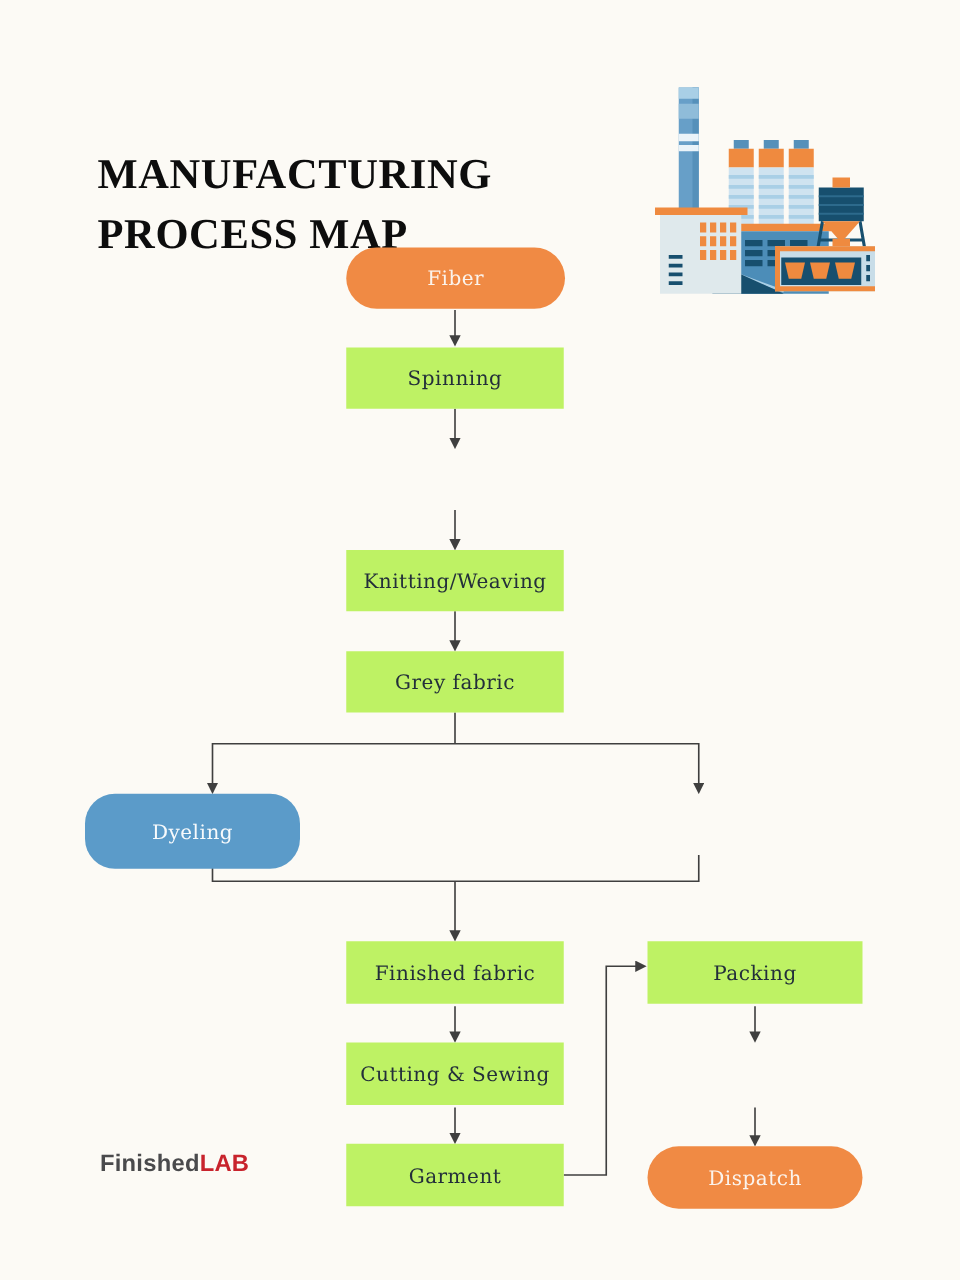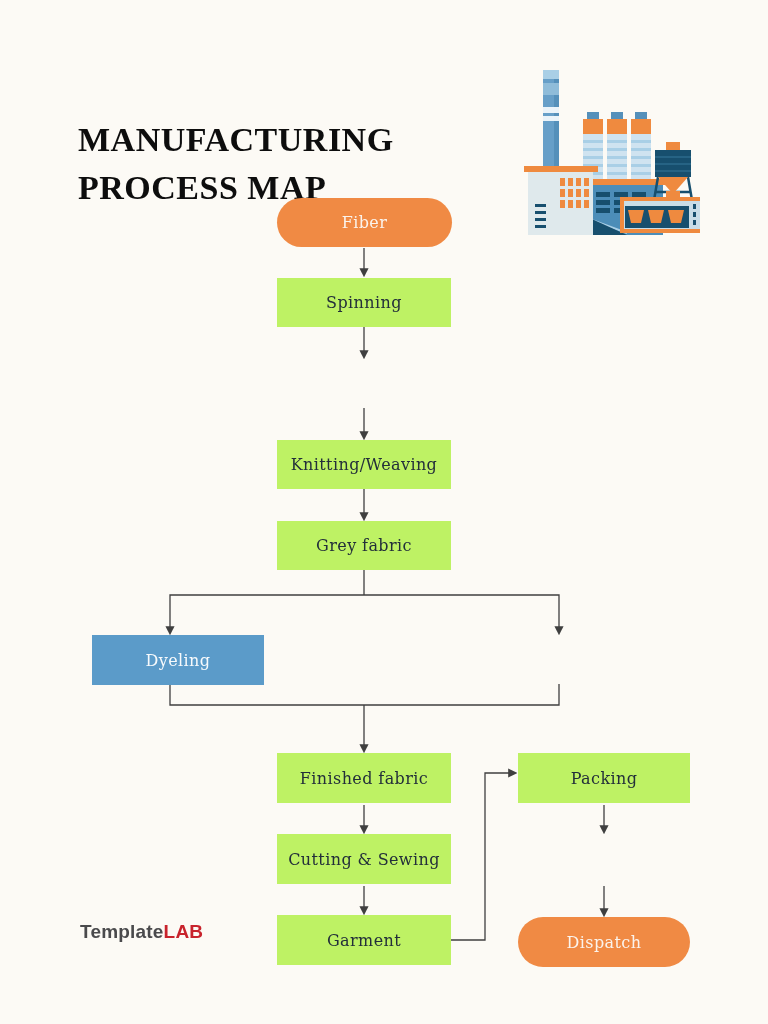--- a/index.html
+++ b/index.html
@@ -204,31 +204,31 @@
 
   <div class="node terminal" style="left:277px; top:198px; width:175px; height:49px;">Fiber</div>
 
   <div class="node process" style="left:277px; top:278px; width:174px; height:49px;">Spinning</div>
 
 
   <div class="node process" style="left:277px; top:440px; width:174px; height:49px;">Knitting/Weaving</div>
 
   <div class="node process" style="left:277px; top:521px; width:174px; height:49px;">Grey fabric</div>
 
-  <div class="node branch" style="left:92px; top:635px; width:172px; height:50px;">Dyeling</div>
+  <div class="node branch" style="left:68px; top:635px; width:172px; height:60px;border-radius:24px;">Dyeling</div>
 
 
   <div class="node process" style="left:277px; top:753px; width:174px; height:50px;">Finished fabric</div>
 
   <div class="node process" style="left:277px; top:834px; width:174px; height:50px;">Cutting &amp; Sewing</div>
 
   <div class="node process" style="left:277px; top:915px; width:174px; height:50px;">Garment</div>
 
   <div class="node process" style="left:518px; top:753px; width:172px; height:50px;">Packing</div>
 
 
   <div class="node terminal" style="left:518px; top:917px; width:172px; height:50px;">Dispatch</div>
 
   <div class="logo">
-    <span class="part1">Template</span><span class="part2">LAB</span>
+    <span class="part1">Finished</span><span class="part2">LAB</span>
   </div>
 
 </div>
 
 </body></html>

